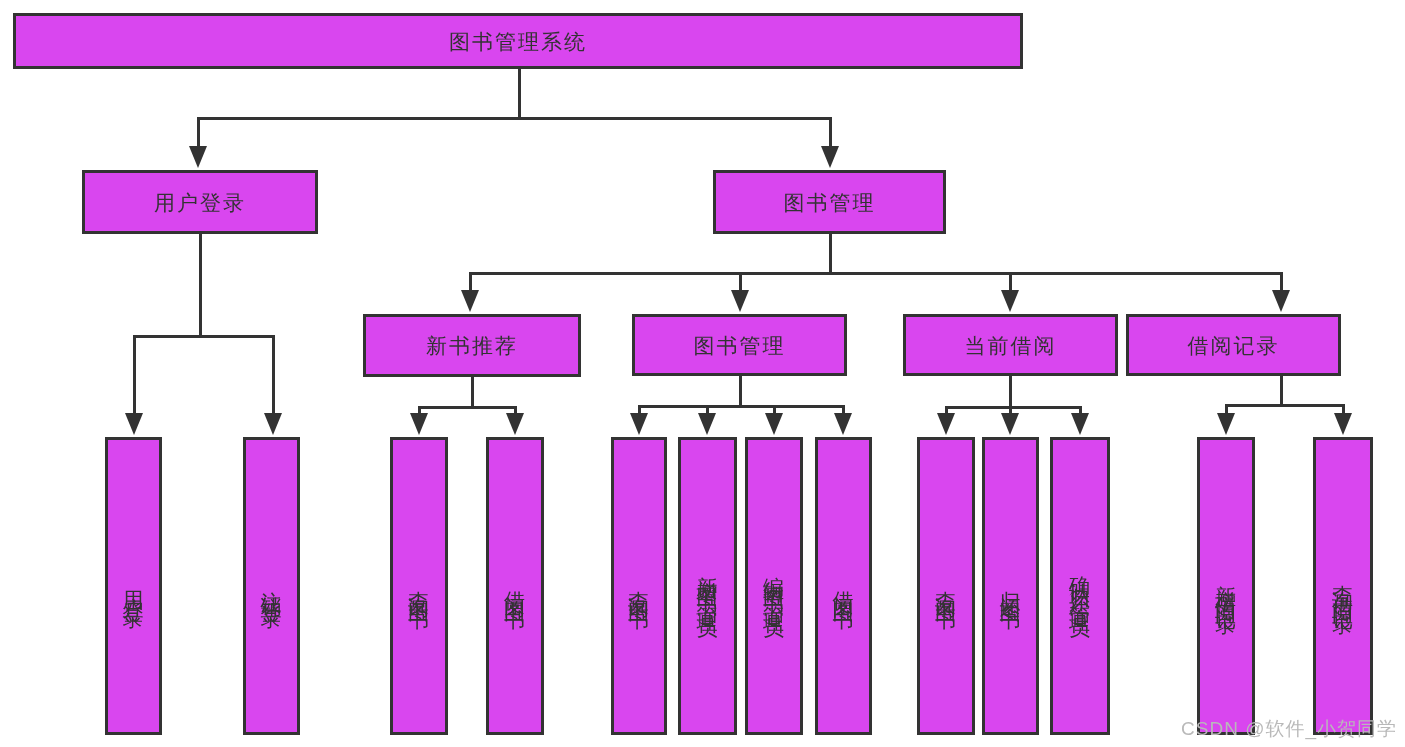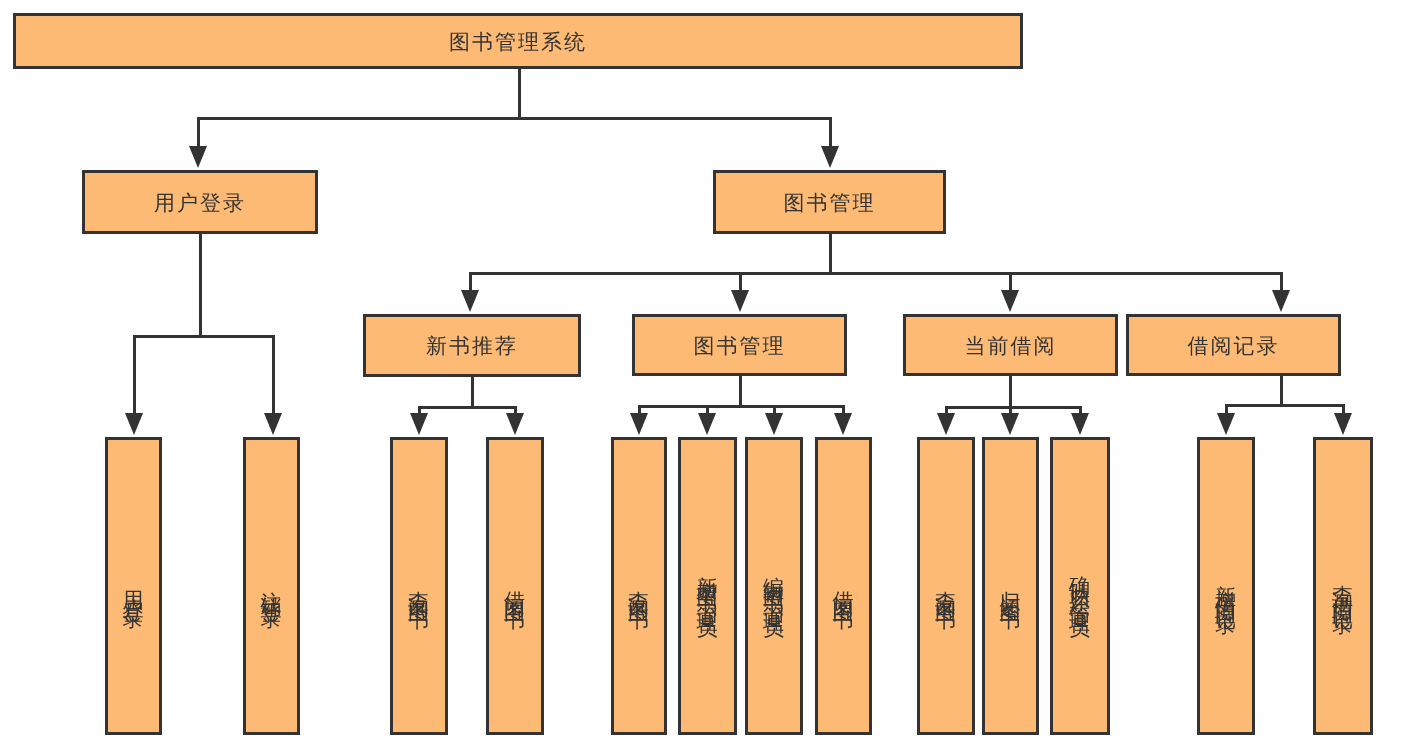--- a/index.html
+++ b/index.html
@@ -11,21 +11,21 @@
   #canvas {
     position: relative;
     width: 1405px;
     height: 747px;
     background: #ffffff;
     overflow: hidden;
   }
   .node {
     position: absolute;
     box-sizing: border-box;
-    background: #fdba74;
+    background: #d946ef;
     border: 3px solid #333333;
     display: flex;
     align-items: center;
     justify-content: center;
     z-index: 2;
   }
   .node .lbl {
     color: #333333;
     font-size: 21px;
     letter-spacing: 2px;
@@ -61,20 +61,21 @@
     color: #b9b9b9;
     letter-spacing: 1px;
     z-index: 3;
     white-space: nowrap;
   }
 </style>
 </head>
 <body>
 
 <div id="canvas">
+  <div id="watermark">CSDN @软件_小贺同学</div>
 <div class="cline" style="left: 517.5px; top: 69px; width: 3px; height: 51px;"></div>
     <div class="cline" style="left: 196.5px; top: 116.5px; width: 635px; height: 3px;"></div>
     <div class="cline" style="left: 198.5px; top: 234px; width: 3px; height: 104px;"></div>
     <div class="cline" style="left: 132.5px; top: 334.5px; width: 142px; height: 3px;"></div>
     <div class="cline" style="left: 828.5px; top: 233px; width: 3px; height: 42px;"></div>
     <div class="cline" style="left: 468.5px; top: 271.5px; width: 814px; height: 3px;"></div>
     <div class="cline" style="left: 470.5px; top: 377px; width: 3px; height: 32px;"></div>
     <div class="cline" style="left: 417.5px; top: 405.5px; width: 99px; height: 3px;"></div>
     <div class="cline" style="left: 738.5px; top: 376px; width: 3px; height: 32px;"></div>
     <div class="cline" style="left: 637.5px; top: 404.5px; width: 207px; height: 3px;"></div>

